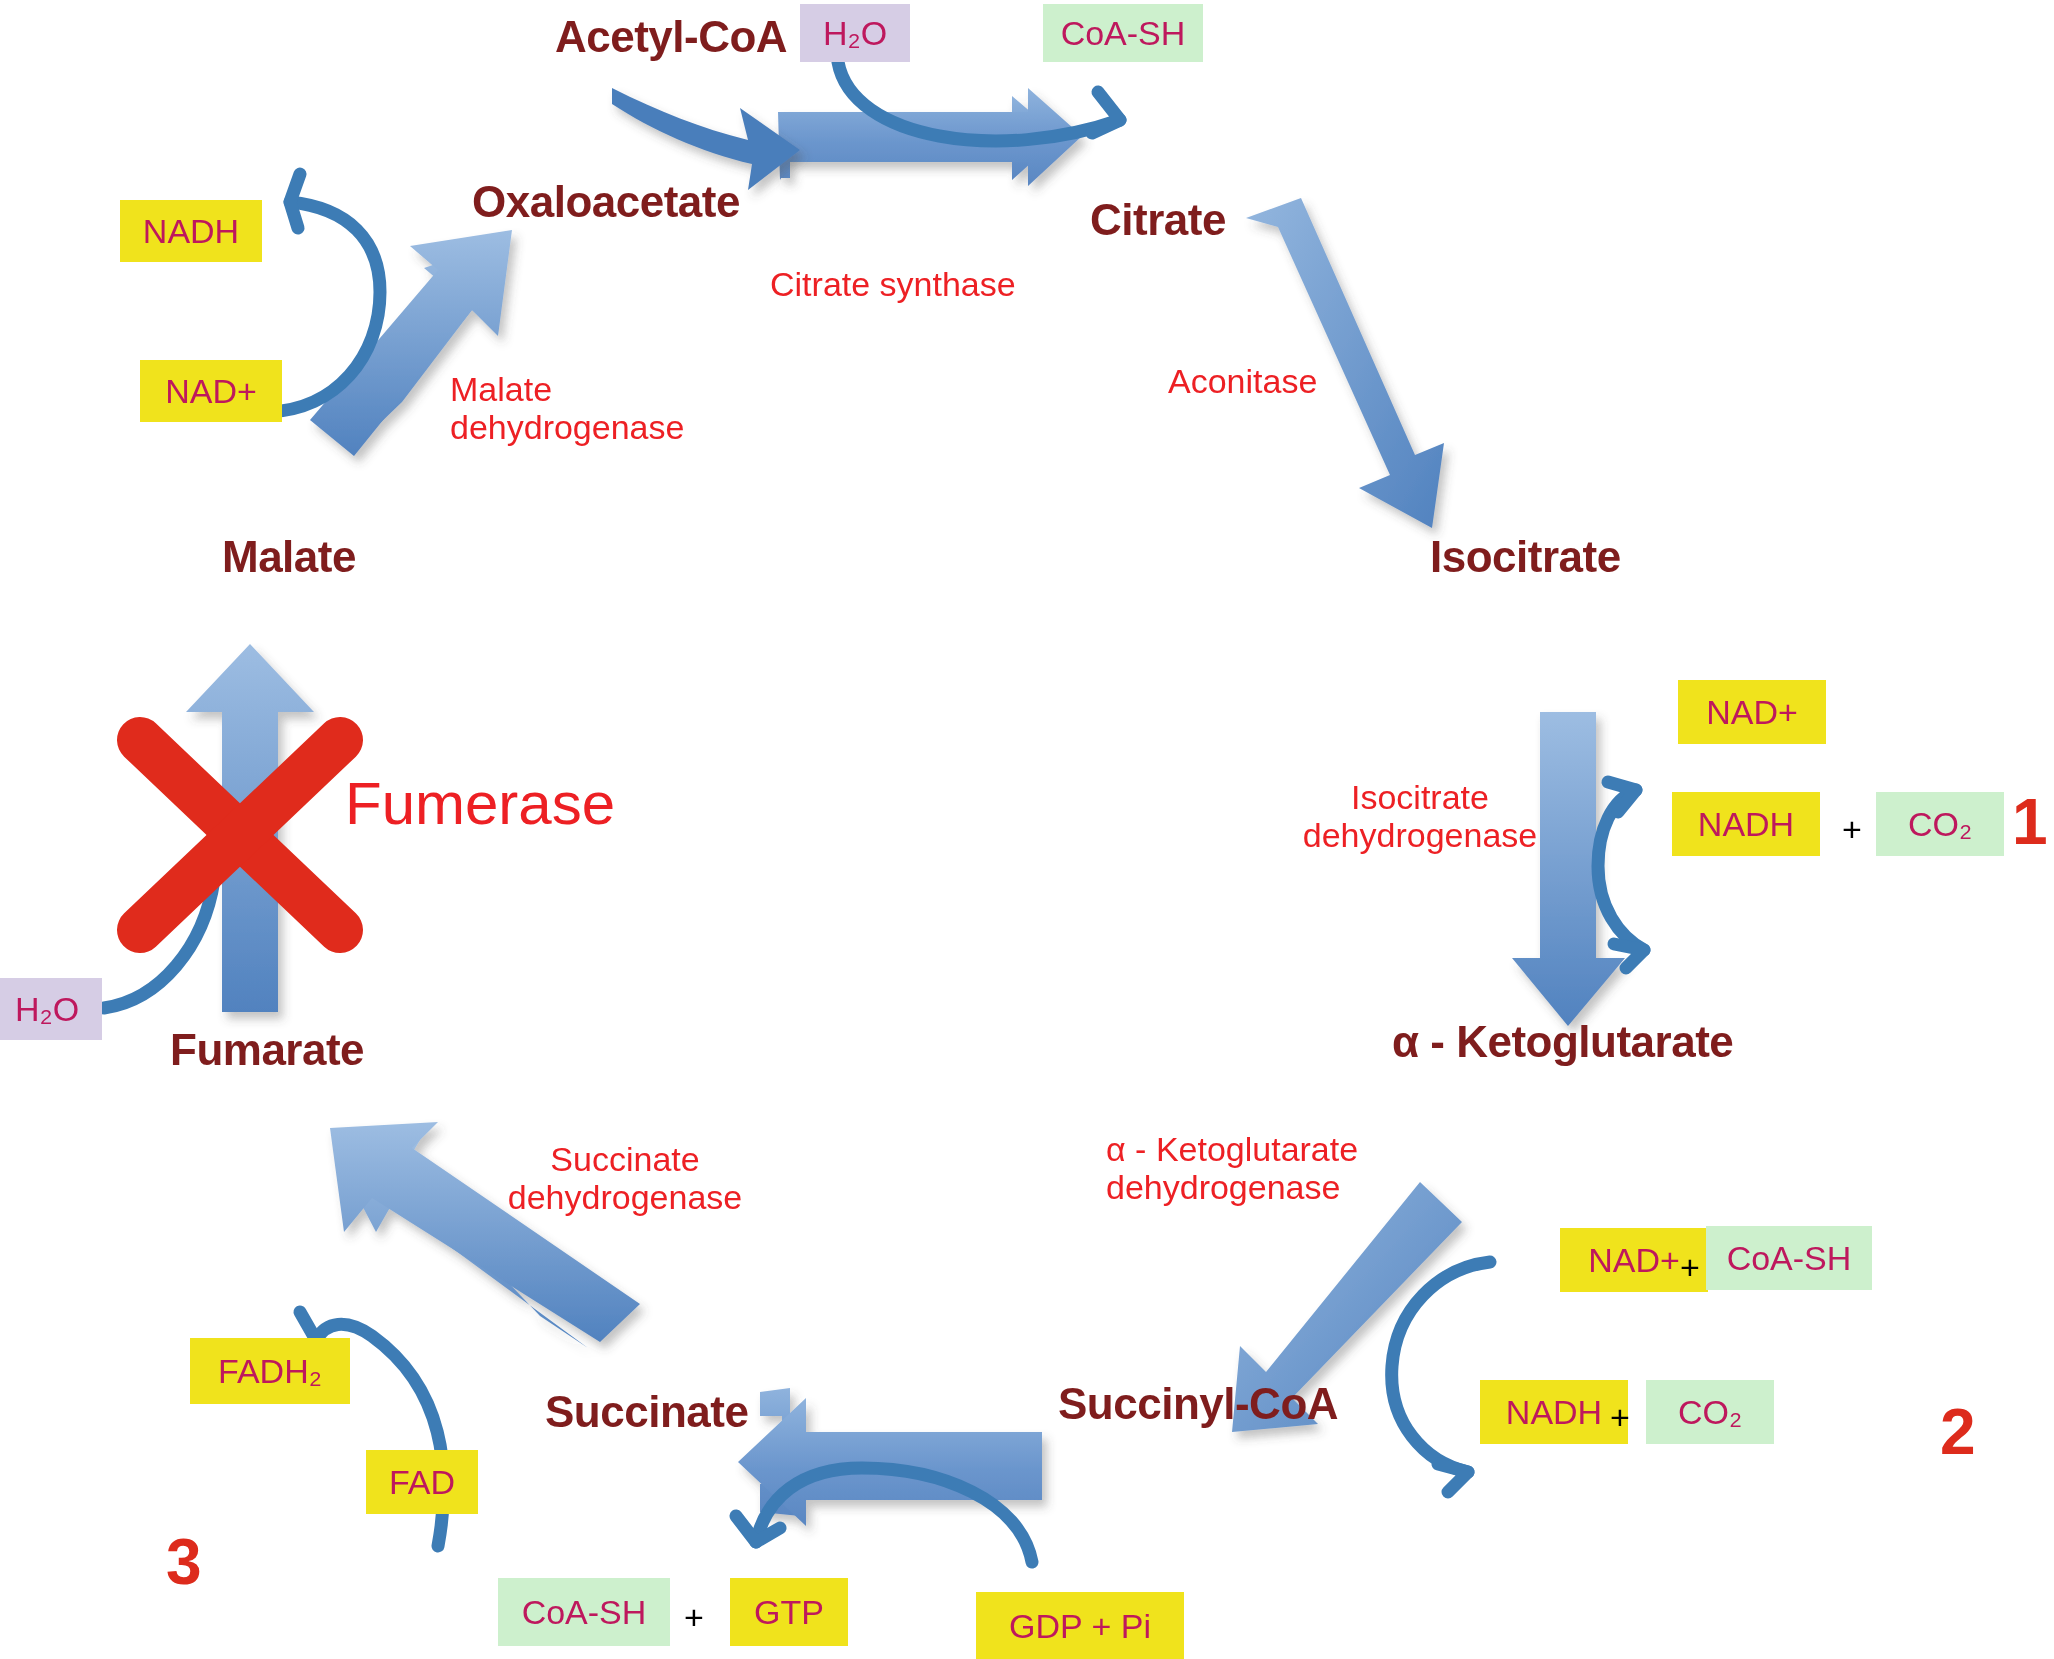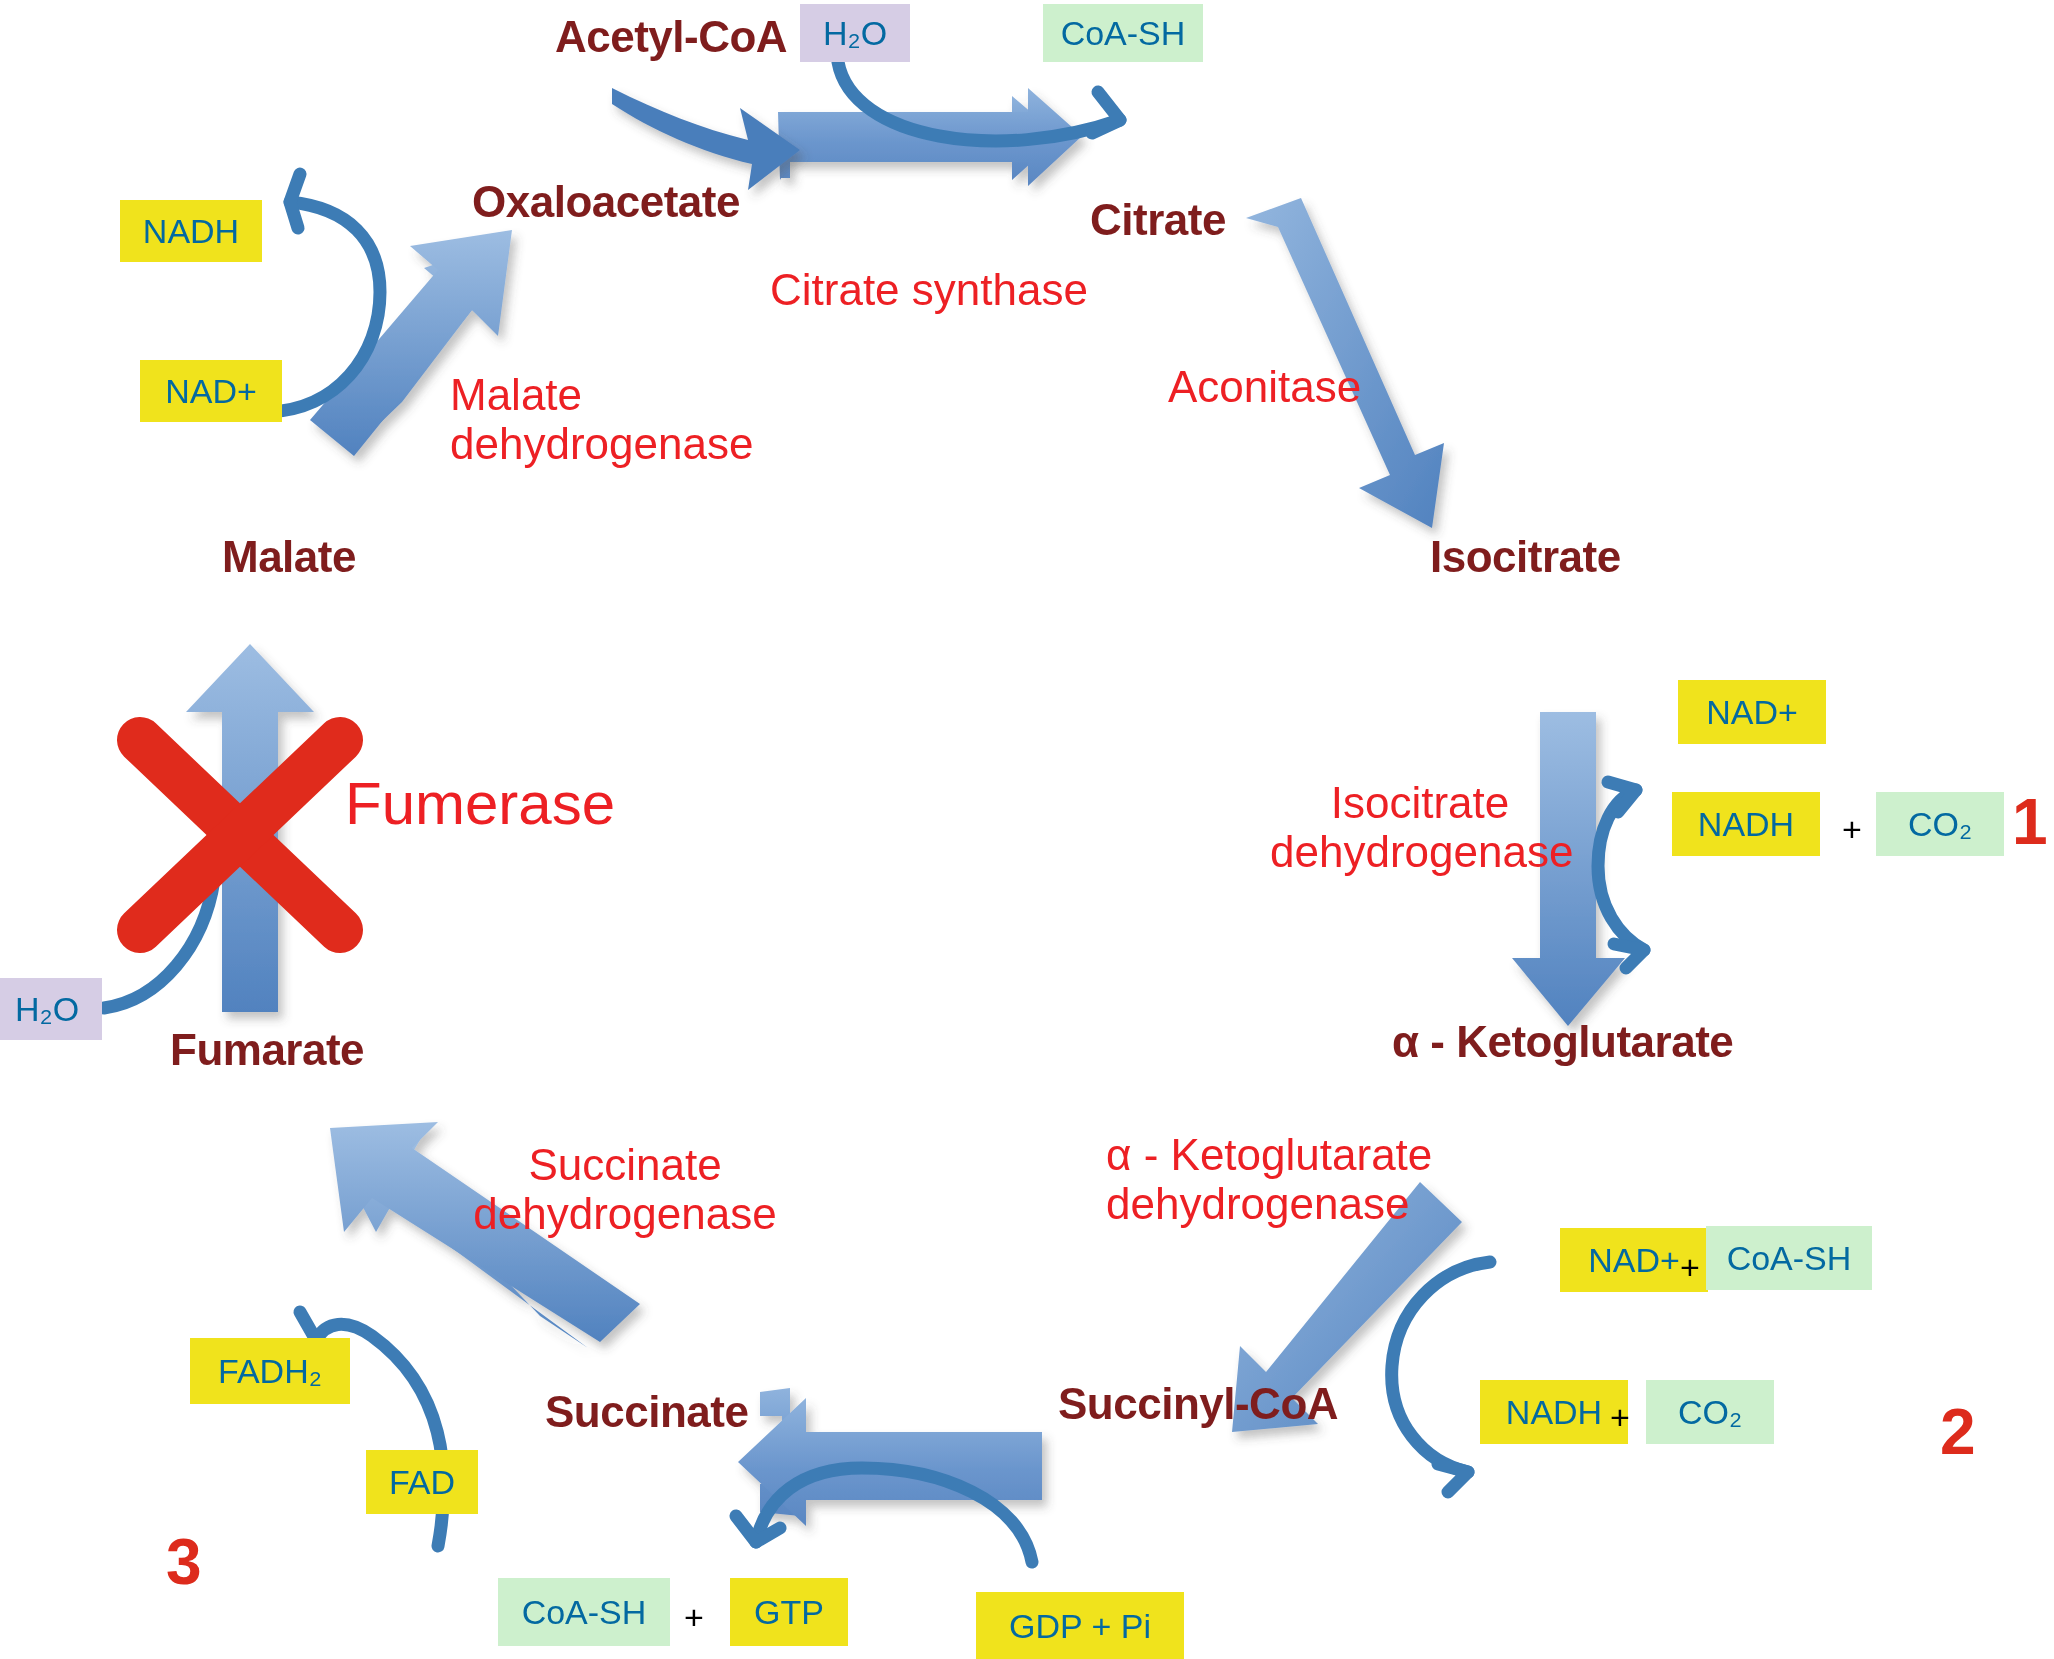--- a/index.html
+++ b/index.html
@@ -25,36 +25,36 @@
     font-weight: bold;
     font-size: 44px;
     letter-spacing: -0.5px;
     white-space: nowrap;
     line-height: 1;
   }
 
   
   .enzyme {
     color: #ed2024;
-    font-size: 44px;
+    font-size: 34px;
     line-height: 1.12;
     white-space: nowrap;
   }
   .enzyme.center { text-align: center; }
   .enzyme.big {
     font-size: 60px;
   }
 
   
   .chem-box {
     display: flex;
     align-items: center;
     justify-content: center;
     font-size: 34px;
-    color: #0369a1;
+    color: #be185d;
     white-space: nowrap;
     box-sizing: border-box;
     line-height: 1;
   }
   .chem-box.yellow  { background: #f0e31c; }
   .chem-box.green   { background: #cdf0cd; }
   .chem-box.purple  { background: #d6cde5; }
 
   .plus {
     font-size: 34px;

